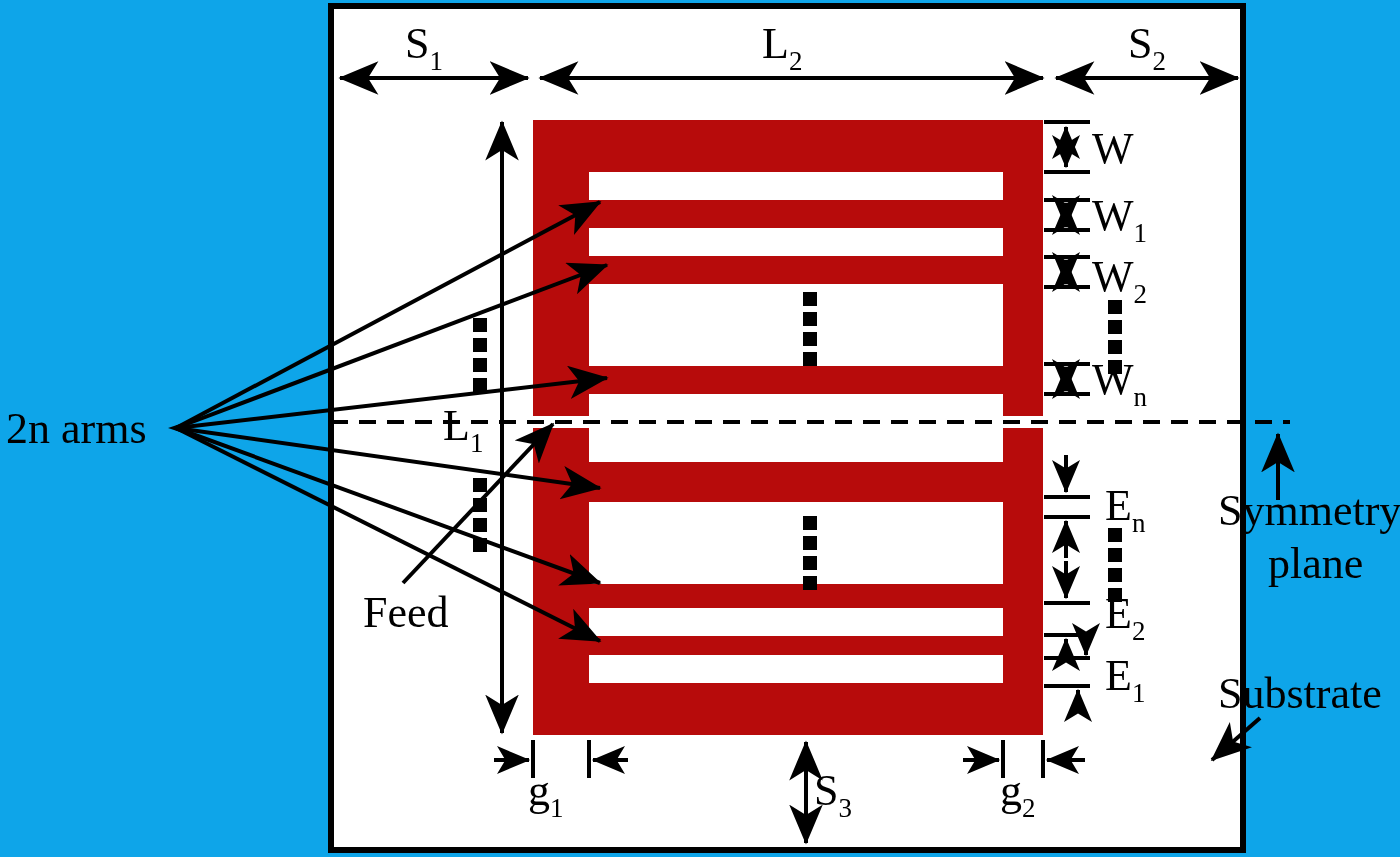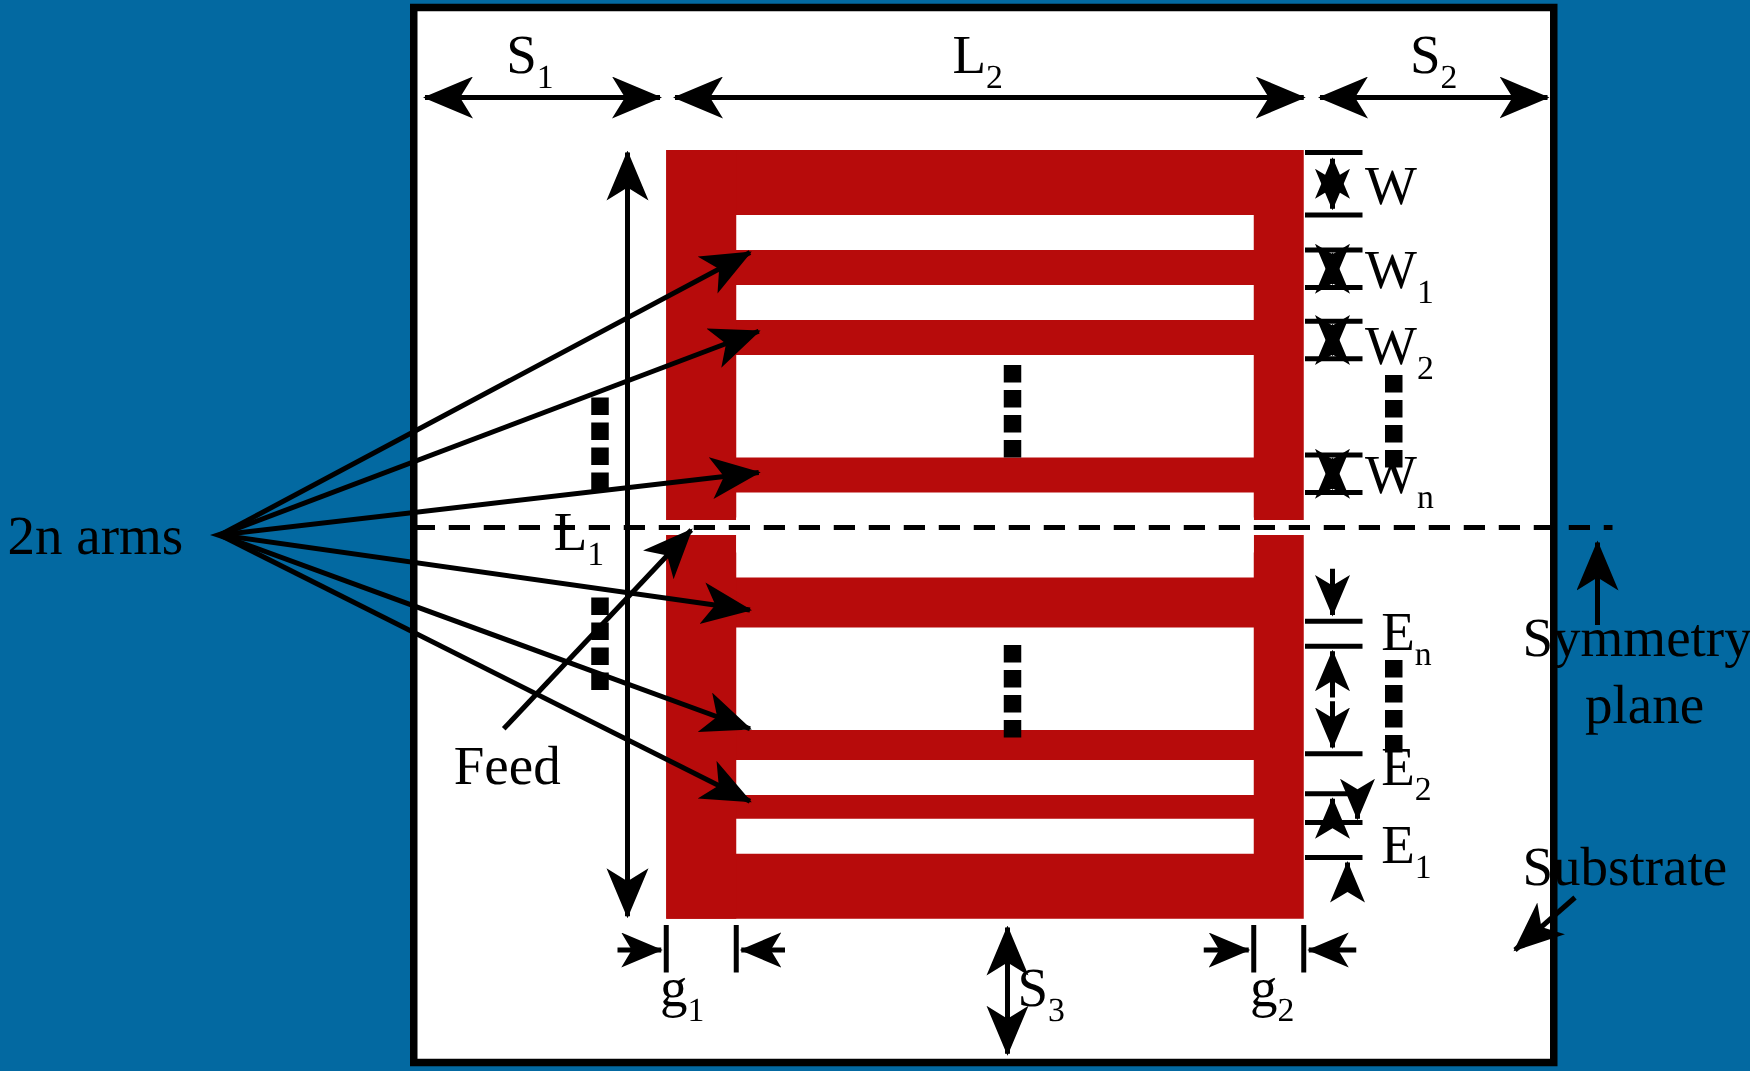--- a/index.html
+++ b/index.html
@@ -4,21 +4,21 @@
 <style>
   html, body {
     margin: 0;
     padding: 0;
     background: #ffffff;
   }
   #root {
     position: relative;
     width: 1400px;
     height: 857px;
-    background: #0369a1;
+    background: #0ea5e9;
     font-family: "Liberation Serif", "DejaVu Serif", serif;
     overflow: hidden;
   }
   svg.diagram {
     position: absolute;
     left: 0;
     top: 0;
     width: 1400px;
     height: 857px;
   }

